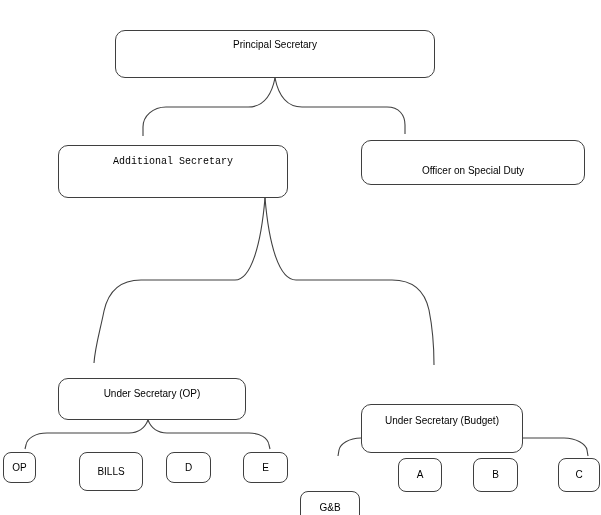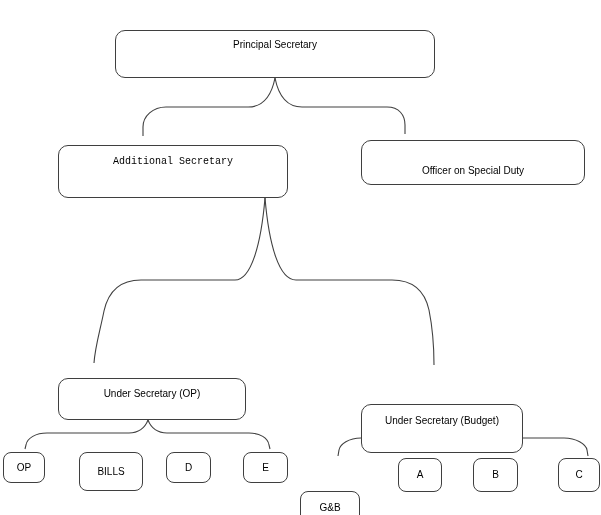--- a/index.html
+++ b/index.html
@@ -77,21 +77,21 @@
   </div>
 
   <div class="node big" style="left:58px; top:378px; width:188px; height:42px; padding-top:9px;">
     <span>Under Secretary (OP)</span>
   </div>
 
   <div class="node big" style="left:361px; top:372px; width:162px; height:49px; padding-top:10px;margin-top:32px;">
     <span>Under Secretary (Budget)</span>
   </div>
 
-  <div class="node small" style="left:3px; top:452px; width:42px; height:31px;">
+  <div class="node small" style="left:3px; top:452px; width:33px; height:31px;">
     <span>OP</span>
   </div>
 
   <div class="node small" style="left:79px; top:452px; width:64px; height:39px;">
     <span>BILLS</span>
   </div>
 
   <div class="node small" style="left:166px; top:452px; width:45px; height:31px;">
     <span>D</span>
   </div>

